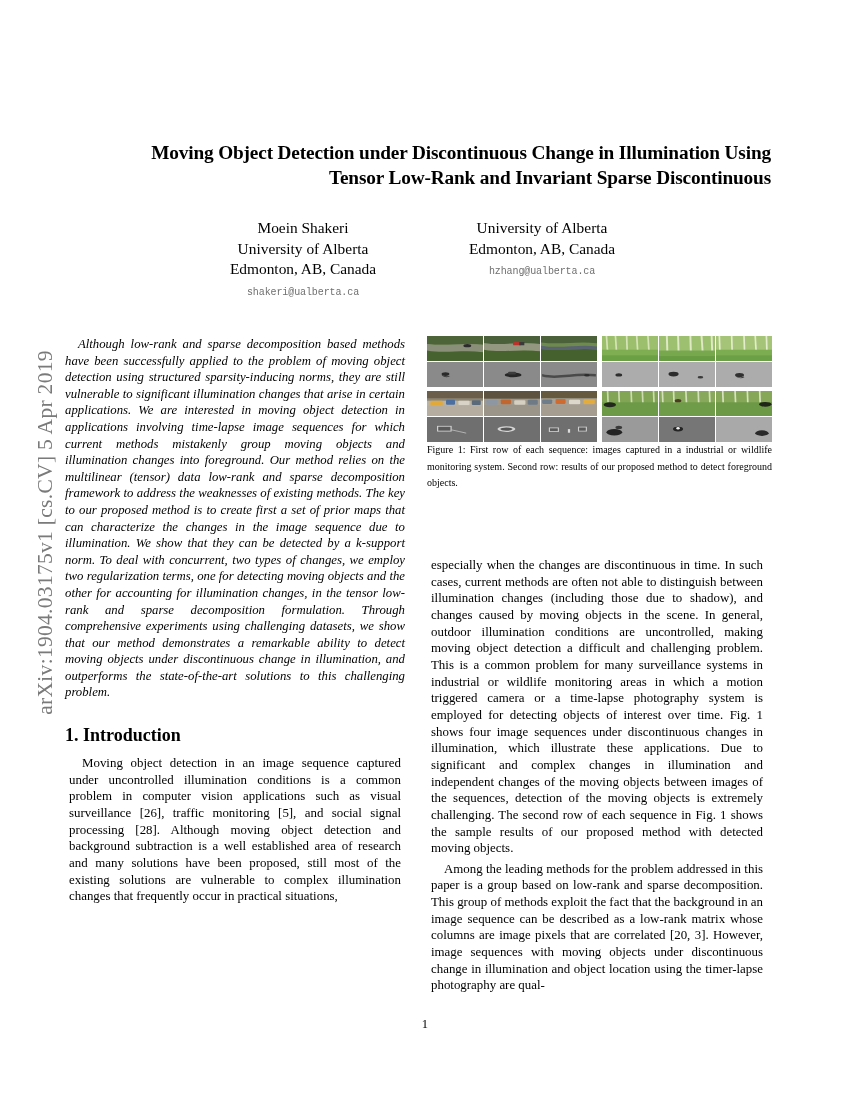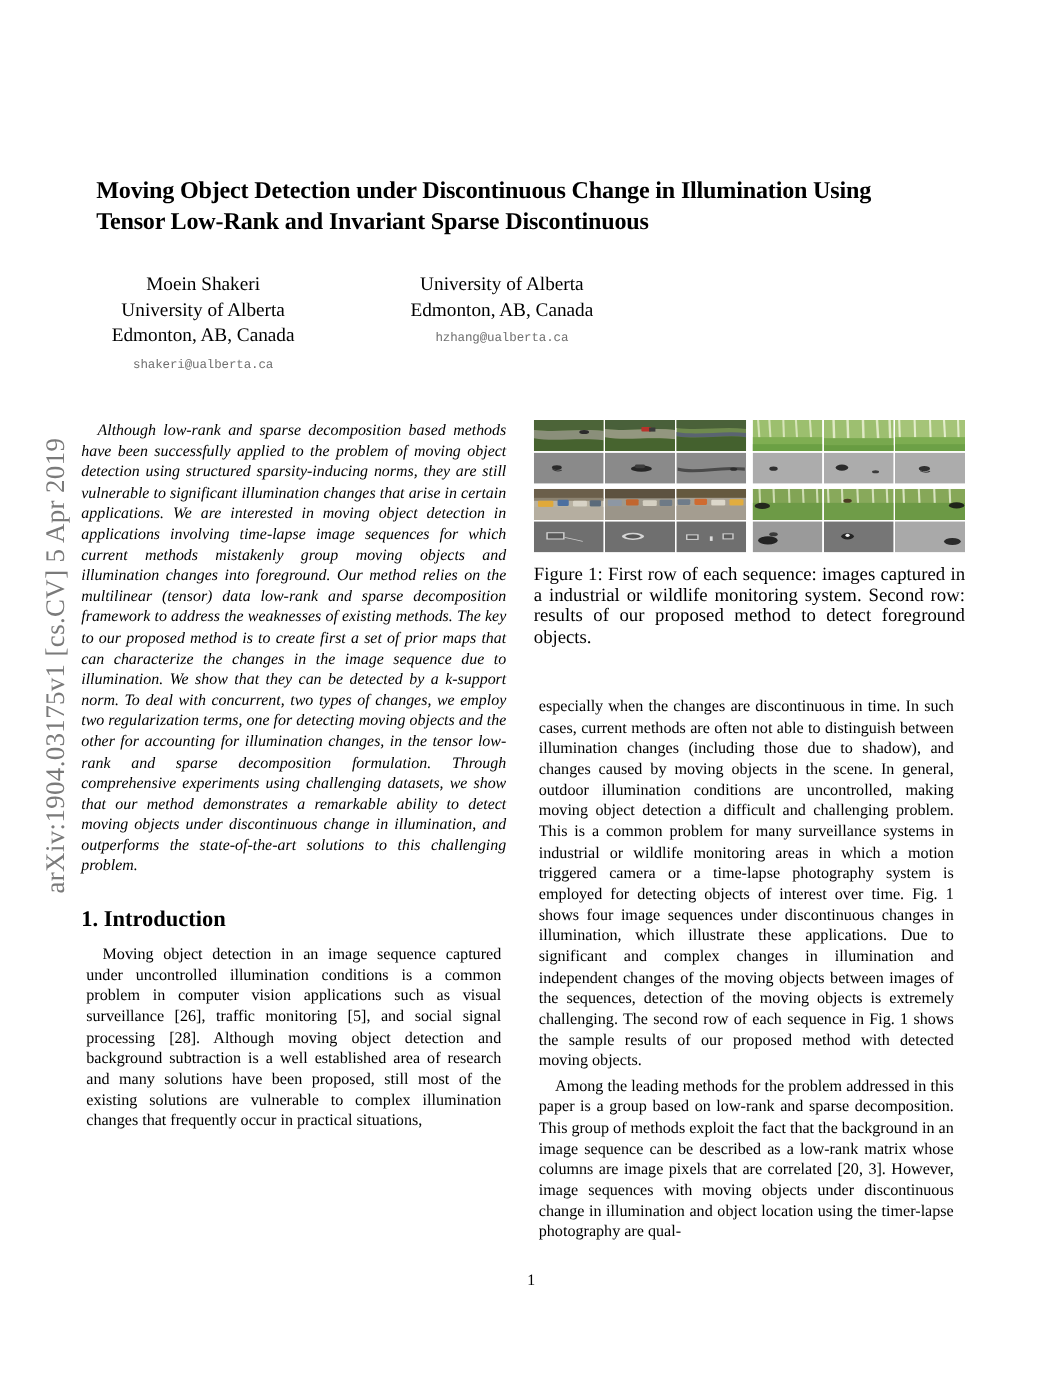--- a/index.html
+++ b/index.html
@@ -43,39 +43,40 @@
   #page {
     position: absolute;
     left: 0;
     top: 0;
     width: 850px;
     height: 1100px;
   }
 
   #title-block {
     position: absolute;
-    left: 77px;
+    left: 56px;
     top: 140px;
     width: 715px;
-    text-align: left;
+    text-align: right;
   }
   #title-block .paper-title {
     font-size: 19.3px;
     font-weight: bold;
     line-height: 25px;
     letter-spacing: -0.15px;
     margin: 0;
   }
 
   #authors {
     position: absolute;
     left: 65px;
     top: 218px;
     width: 715px;
     display: flex;
+    justify-content: center;
     gap: 44px;
   }
   .author-col {
     text-align: center;
     width: 195px;
   }
   .author-col .a-name,
   .author-col .a-affil,
   .author-col .a-city {
     font-size: 15.4px;
@@ -150,22 +151,22 @@
   .seq-block + .seq-block { margin-left: 0; }
   .thumb {
     width: 100%;
     height: 100%;
     overflow: hidden;
     position: relative;
   }
   .fig-rows { display: flex; flex-direction: column; gap: 4px; }
 
   figcaption {
-    margin-top: 10px;
-    font-size: 15px;
+    margin-top: 0;
+    font-size: 10px;
     line-height: 16.65px;
     text-align: justify;
   }
 
   
   #page-number {
     position: absolute;
     left: 0;
     top: 1017px;
     width: 850px;

